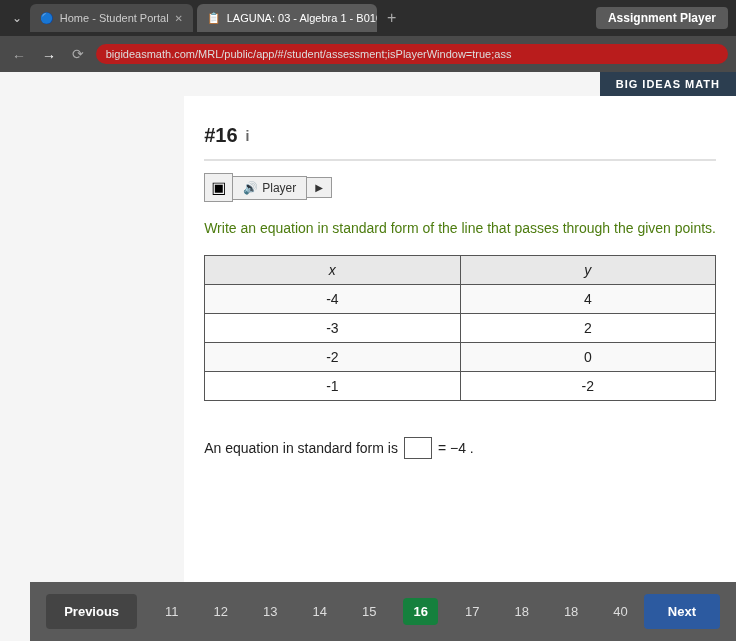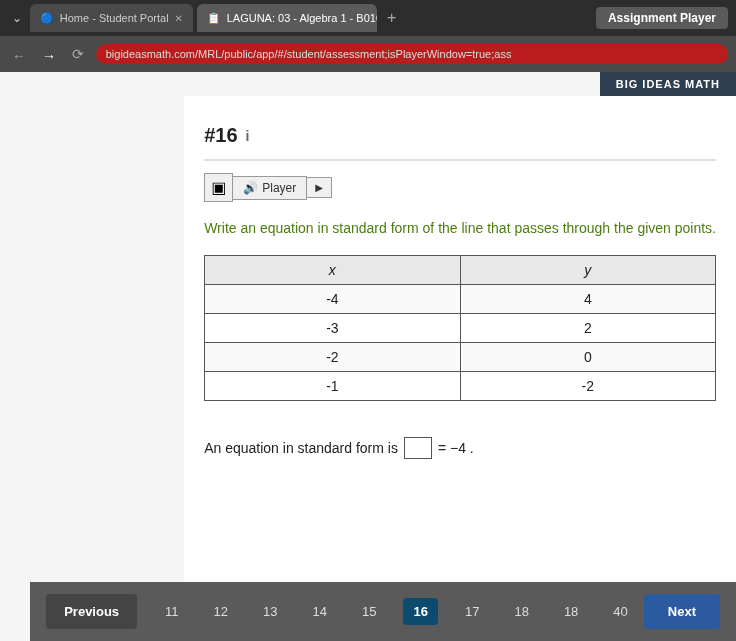--- a/index.html
+++ b/index.html
@@ -273,21 +273,21 @@
 
     .page-num {
       color: #ddd;
       font-size: 13px;
       padding: 6px 8px;
       cursor: pointer;
       border-radius: 3px;
     }
 
     .page-num.current {
-      background: #0c4a6e;
+      background: #15803d;
       color: white;
       font-weight: bold;
       border-radius: 4px;
       padding: 6px 10px;
     }
 
     .next-btn {
       background: #2c5aa0;
       color: white;
       border: none;

